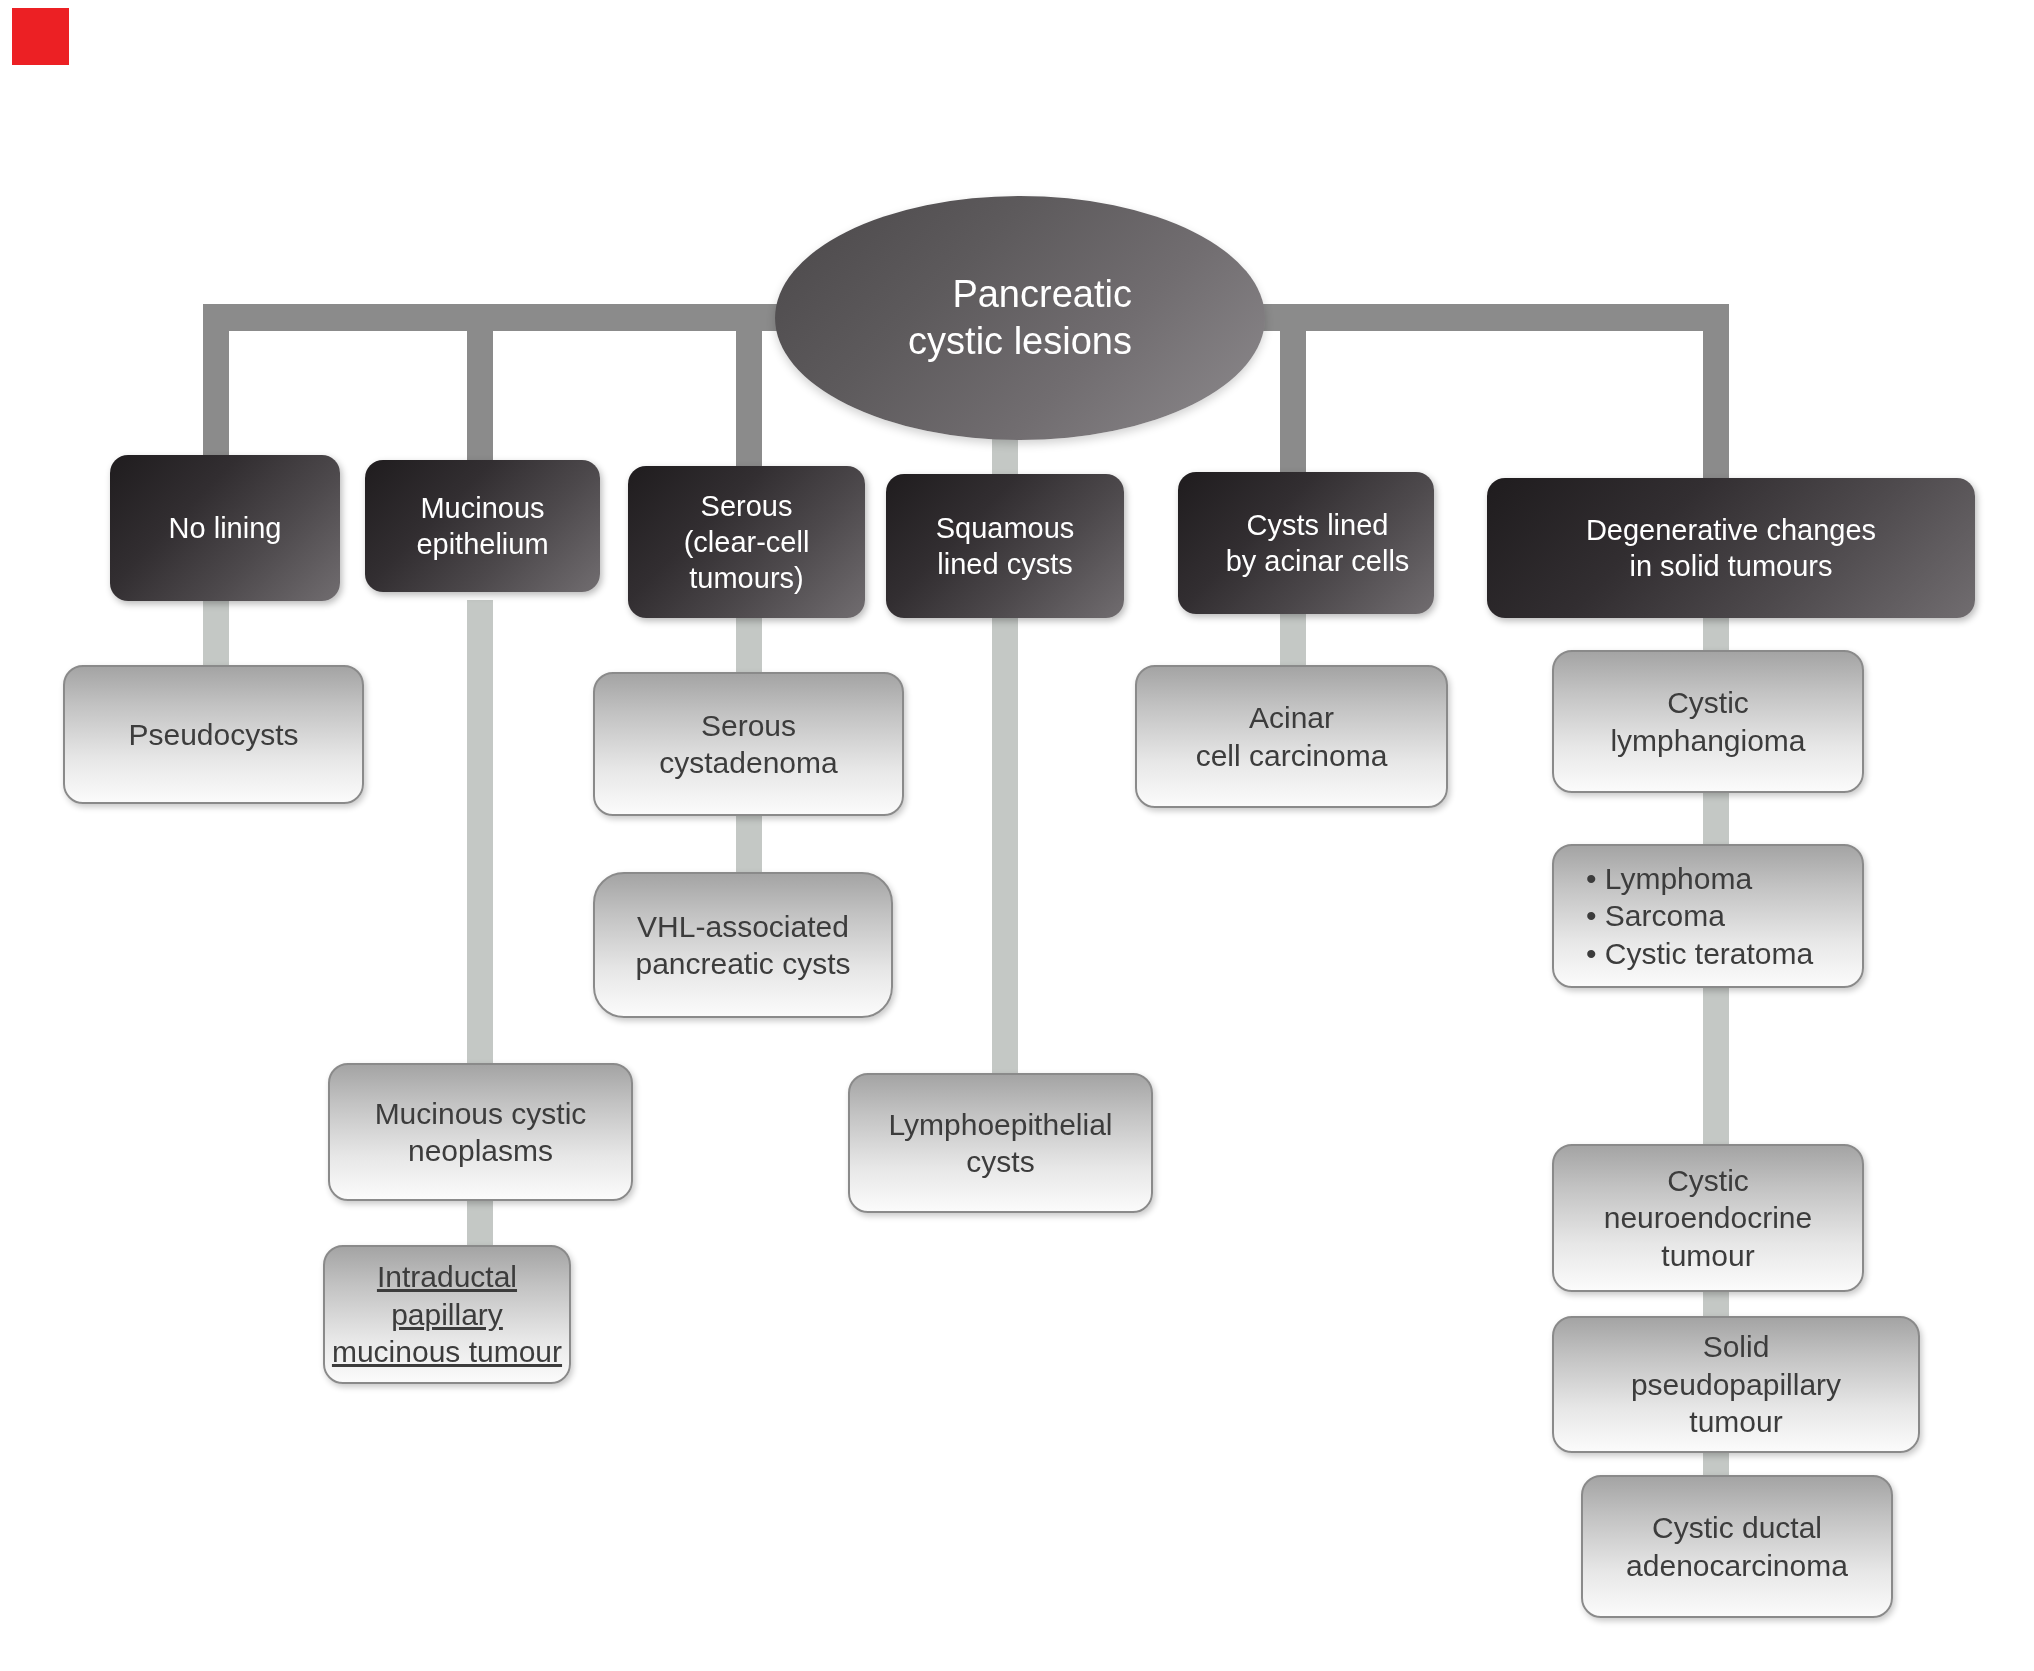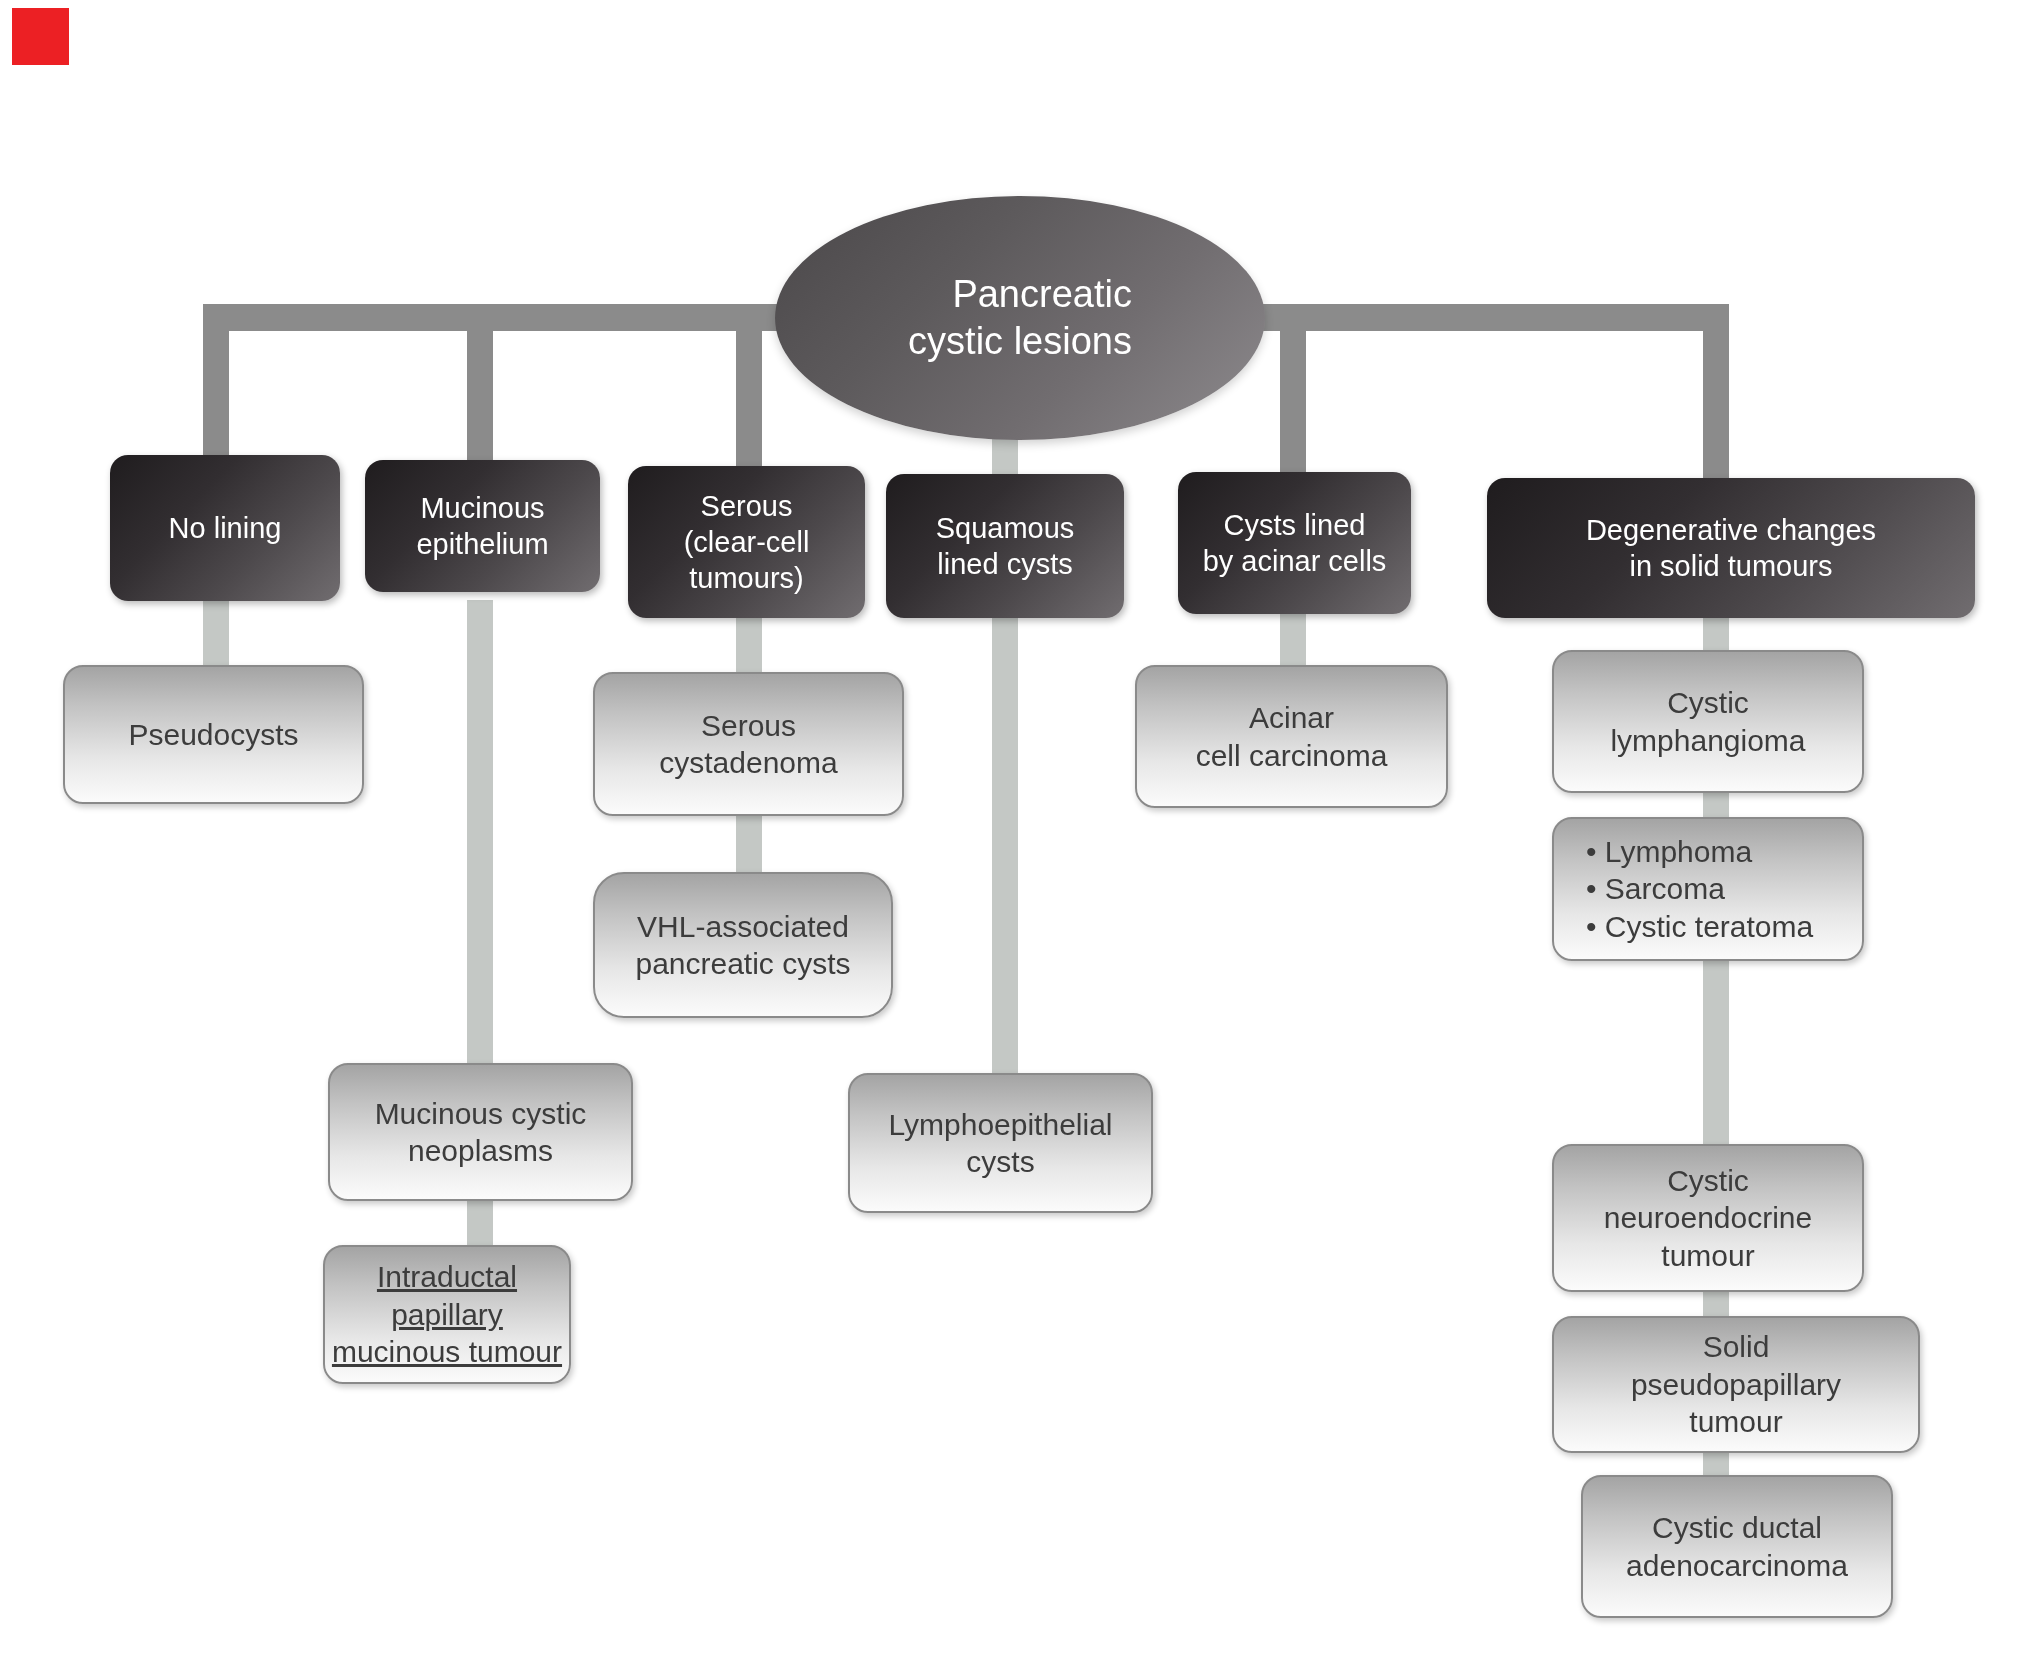--- a/index.html
+++ b/index.html
@@ -47,35 +47,35 @@
     border-radius:18px;
     display:flex;align-items:center;justify-content:center;
     color:#ffffff;font-size:29px;line-height:1.25;text-align:center;
     white-space:pre-line;
     box-shadow:2px 3px 7px rgba(0,0,0,0.28);
   }
   .n-b1{left:110px;top:455px;width:230px;height:146px;}
   .n-b2{left:365px;top:460px;width:235px;height:132px;}
   .n-b3{left:628px;top:466px;width:237px;height:152px;}
   .n-b4{left:886px;top:474px;width:238px;height:144px;}
-  .n-b5{left:1178px;top:472px;width:233px;height:142px;}
+  .n-b5{left:1178px;top:472px;width:233px;height:142px;padding-left:23px;}
   .n-b6{left:1487px;top:478px;width:488px;height:140px;}
   
   .node-light{
     position:absolute;z-index:3;
     background:linear-gradient(180deg,#a4a4a4 0%,#c2c2c2 28%,#e7e7e7 68%,#fbfbfb 100%);
     border:2px solid #8a8a8a;
     border-radius:20px;
     display:flex;align-items:center;justify-content:center;
     color:#3c3c3c;font-size:30px;line-height:1.25;text-align:center;
     white-space:pre-line;
     box-shadow:2px 3px 6px rgba(0,0,0,0.22);
     box-sizing:border-box;
   }
-  .node-light.bullets{align-items:center;justify-content:flex-start;text-align:left;padding-left:32px;}
+  .node-light.bullets{align-items:center;justify-content:flex-start;text-align:left;padding-left:32px;margin-top:27px;}
   .n-c1{left:63px;top:665px;width:301px;height:139px;}
   .n-c2a{left:328px;top:1063px;width:305px;height:138px;}
   .n-c2b{left:323px;top:1245px;width:248px;height:139px;text-decoration:underline;}
   .n-c3a{left:593px;top:672px;width:311px;height:144px;}
   .n-c3b{left:593px;top:872px;width:300px;height:146px;border-radius:31px;}
   .n-c4{left:848px;top:1073px;width:305px;height:140px;}
   .n-c5{left:1135px;top:665px;width:313px;height:143px;}
   .n-c6a{left:1552px;top:650px;width:312px;height:143px;}
   .n-c6b{left:1552px;top:817px;width:312px;height:144px;}
   .n-c6c{left:1552px;top:983px;width:312px;height:139px;}

